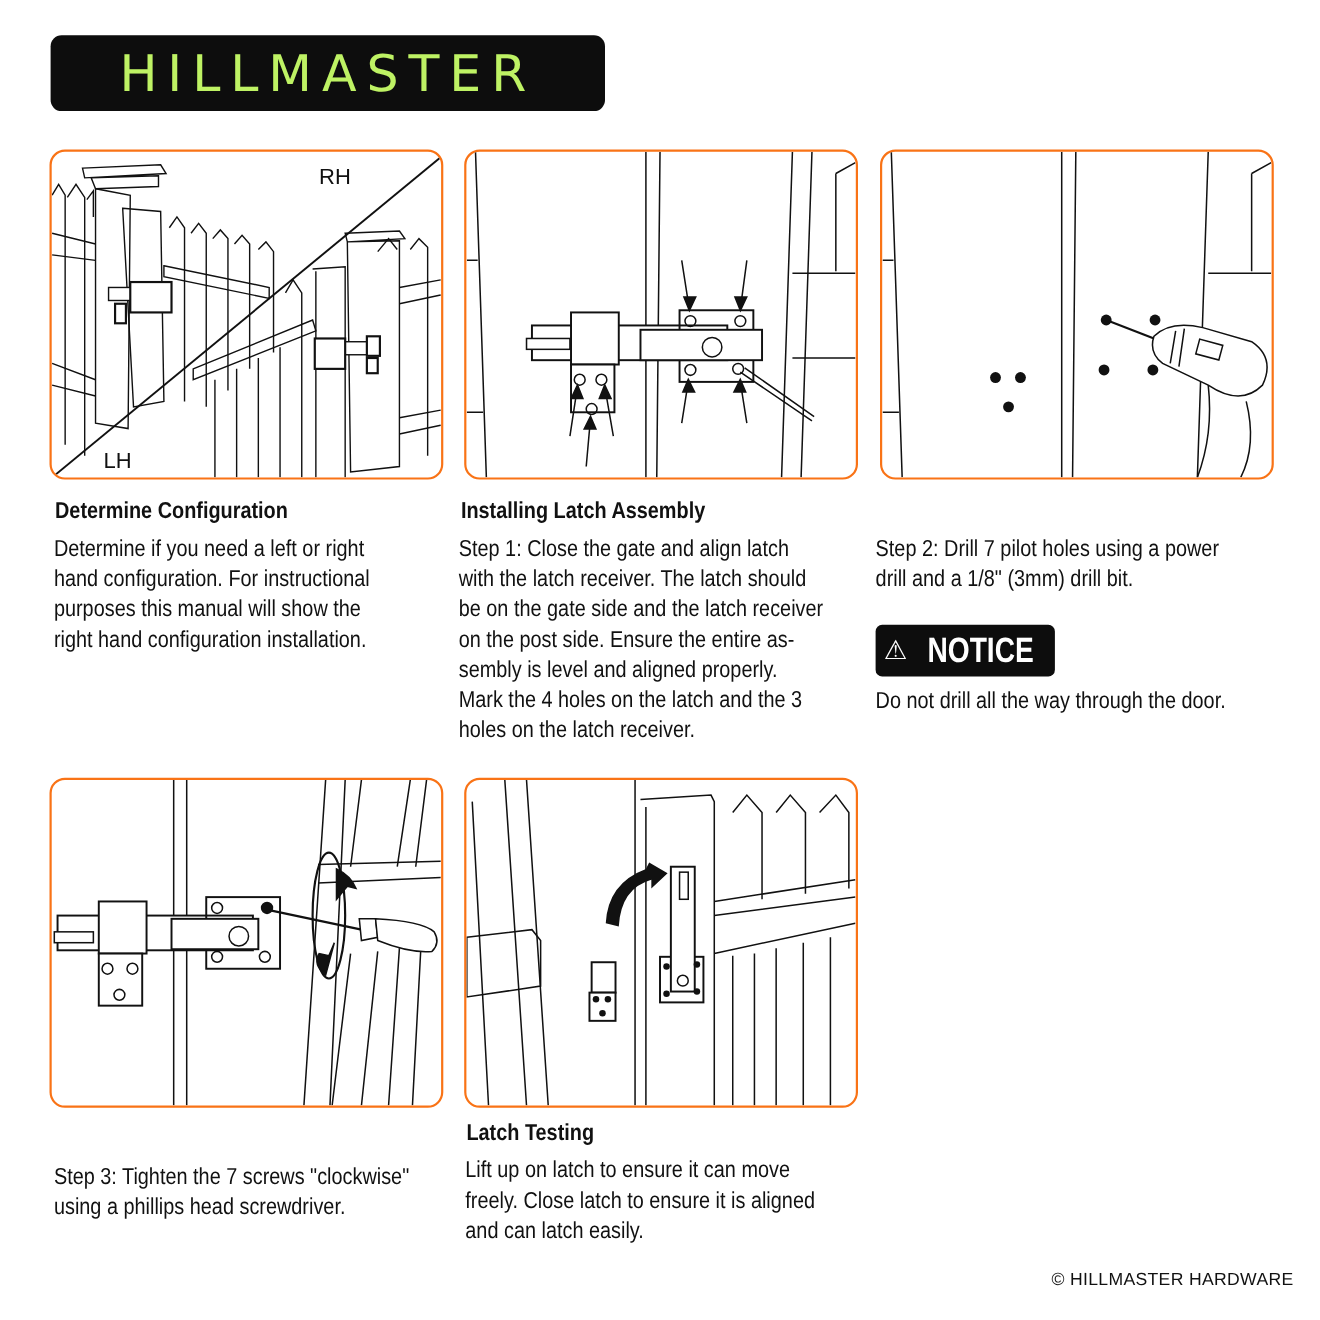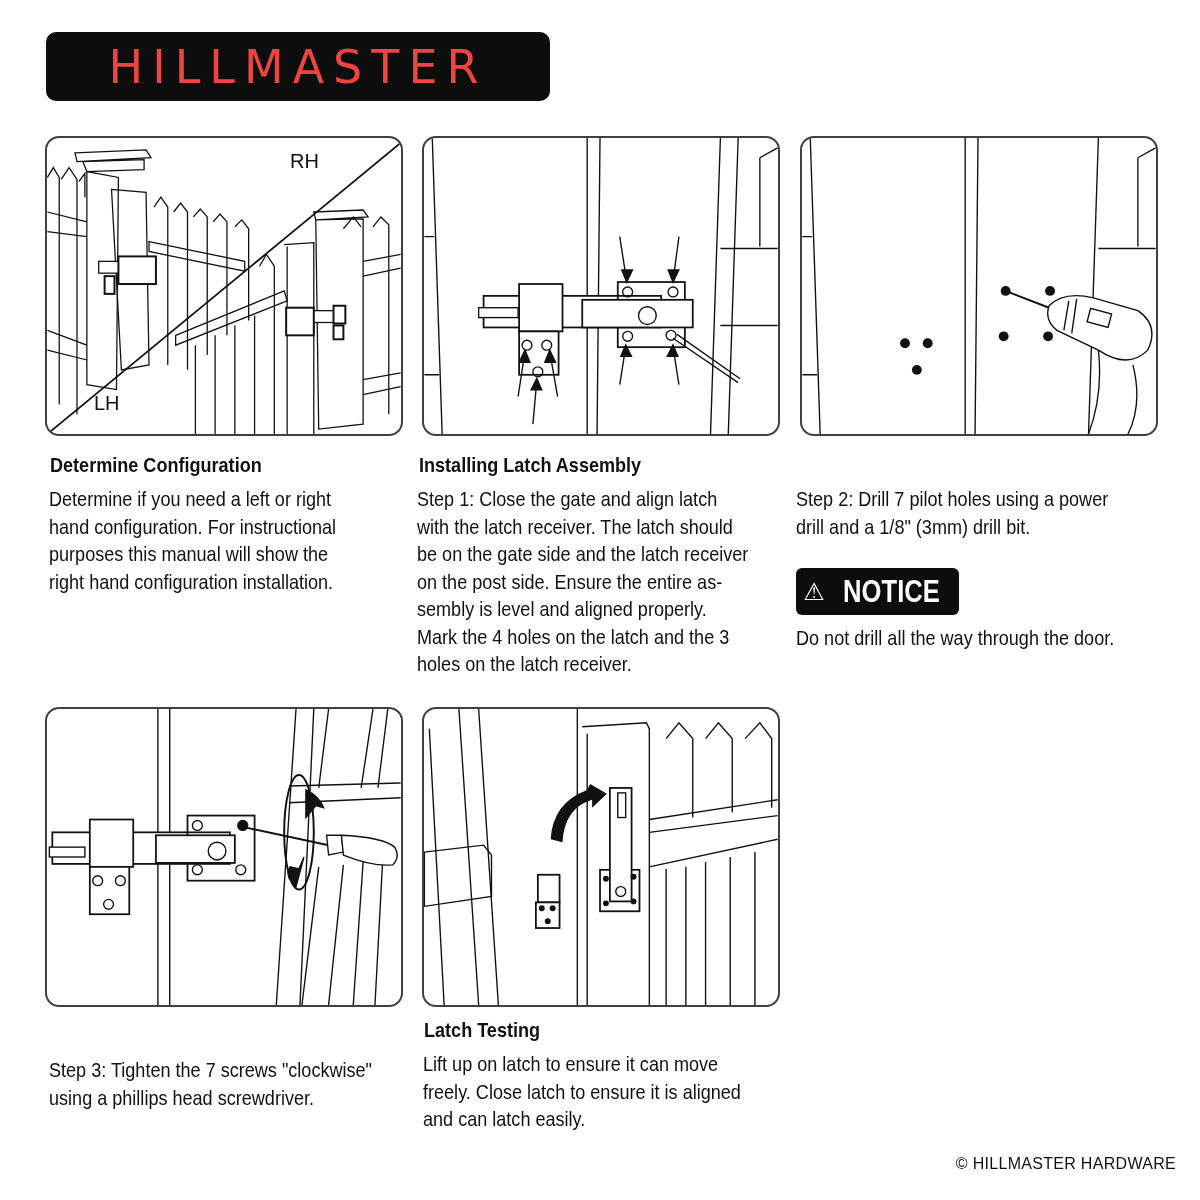--- a/index.html
+++ b/index.html
@@ -1,21 +1,21 @@
 <!DOCTYPE html>
 <html><head>
 <meta charset="utf-8">
 <style>
   html, body { margin:0; padding:0; background:#fff; }
   body { width:1200px; height:1200px; position:relative; overflow:hidden;
          font-family: "Liberation Sans", "DejaVu Sans", sans-serif; color:#111; }
   .logo { position:absolute; left:46px; top:32px; width:504px; height:69px;
           background:#0d0d0d; border-radius:10px; display:flex; align-items:center; justify-content:center; }
-  .logo span { color:#ef4444; font-family:"DejaVu Sans", sans-serif; font-size:46px; letter-spacing:9px; font-weight:normal; }
-  .panel { position:absolute; width:358px; height:300px; border:2px solid #404040; border-radius:14px;
+  .logo span { color:#bef264; font-family:"DejaVu Sans", sans-serif; font-size:46px; letter-spacing:9px; font-weight:normal; }
+  .panel { position:absolute; width:358px; height:300px; border:2px solid #f97316; border-radius:14px;
            overflow:hidden; background:#fff; box-sizing:border-box; }
   .panel svg { position:absolute; left:0; top:0; width:100%; height:100%; }
   .p1 { left:45px; top:136px; } .p2 { left:422px; top:136px; } .p3 { left:800px; top:136px; }
   .p4 { left:45px; top:707px; } .p5 { left:422px; top:707px; }
   .heading { position:absolute; font-family:"Liberation Sans Narrow","Liberation Sans", sans-serif;
              font-weight:bold; font-size:21px; transform:scaleX(0.86); transform-origin:left top; white-space:nowrap; }
   .body { position:absolute; font-size:21px; line-height:27.5px; transform:scaleX(0.86);
           transform-origin:left top; white-space:pre-line; }
   .notice { position:absolute; left:796px; top:568px; width:163px; height:47px; background:#0d0d0d;
             border-radius:6px; color:#fff; display:flex; align-items:center; justify-content:center; gap:6px; }
@@ -58,21 +58,21 @@
 
     <path d="M130 200 L240 155 L243 165 L130 210 Z M215 130 L222 118 L230 130 V300"></path>
     <path d="M150 210 V300 M170 200 V300 M190 190 V300 M210 180 V300"></path>
 
     <rect x="250" y="175" width="50" height="12" fill="#fff"></rect>
     <rect x="242" y="172" width="28" height="28" fill="#fff" stroke-width="2"></rect>
     <rect x="290" y="170" width="12" height="18" fill="#fff" stroke-width="2"></rect>
     <rect x="290" y="190" width="10" height="14" fill="#fff" stroke-width="2"></rect>
   </svg>
   <span class="lbl" style="position:absolute;left:243px;top:12px;">RH</span>
-  <span class="lbl" style="position:absolute;left:47px;top:254px;text-align:center;">LH</span>
+  <span class="lbl" style="position:absolute;left:47px;top:270px;text-align:center;">LH</span>
 </div>
 
 <div class="panel p2">
   <svg viewBox="0 0 358 300" fill="none" stroke="#111" stroke-width="1.4">
     <path d="M8 0 L18 300 M165 0 V300 M178 0 L175 300 M300 0 L290 300 M318 0 L308 300"></path>
     <path d="M340 20 L358 10 M340 20 V110 M300 112 L358 112 M300 190 L358 190 M0 100 L10 100 M0 240 L15 240"></path>
 
     <rect x="60" y="160" width="180" height="32" fill="#fff" stroke-width="1.8"></rect>
     <rect x="55" y="172" width="40" height="10" fill="#fff"></rect>
     <rect x="96" y="148" width="44" height="48" fill="#fff" stroke-width="1.8"></rect>

